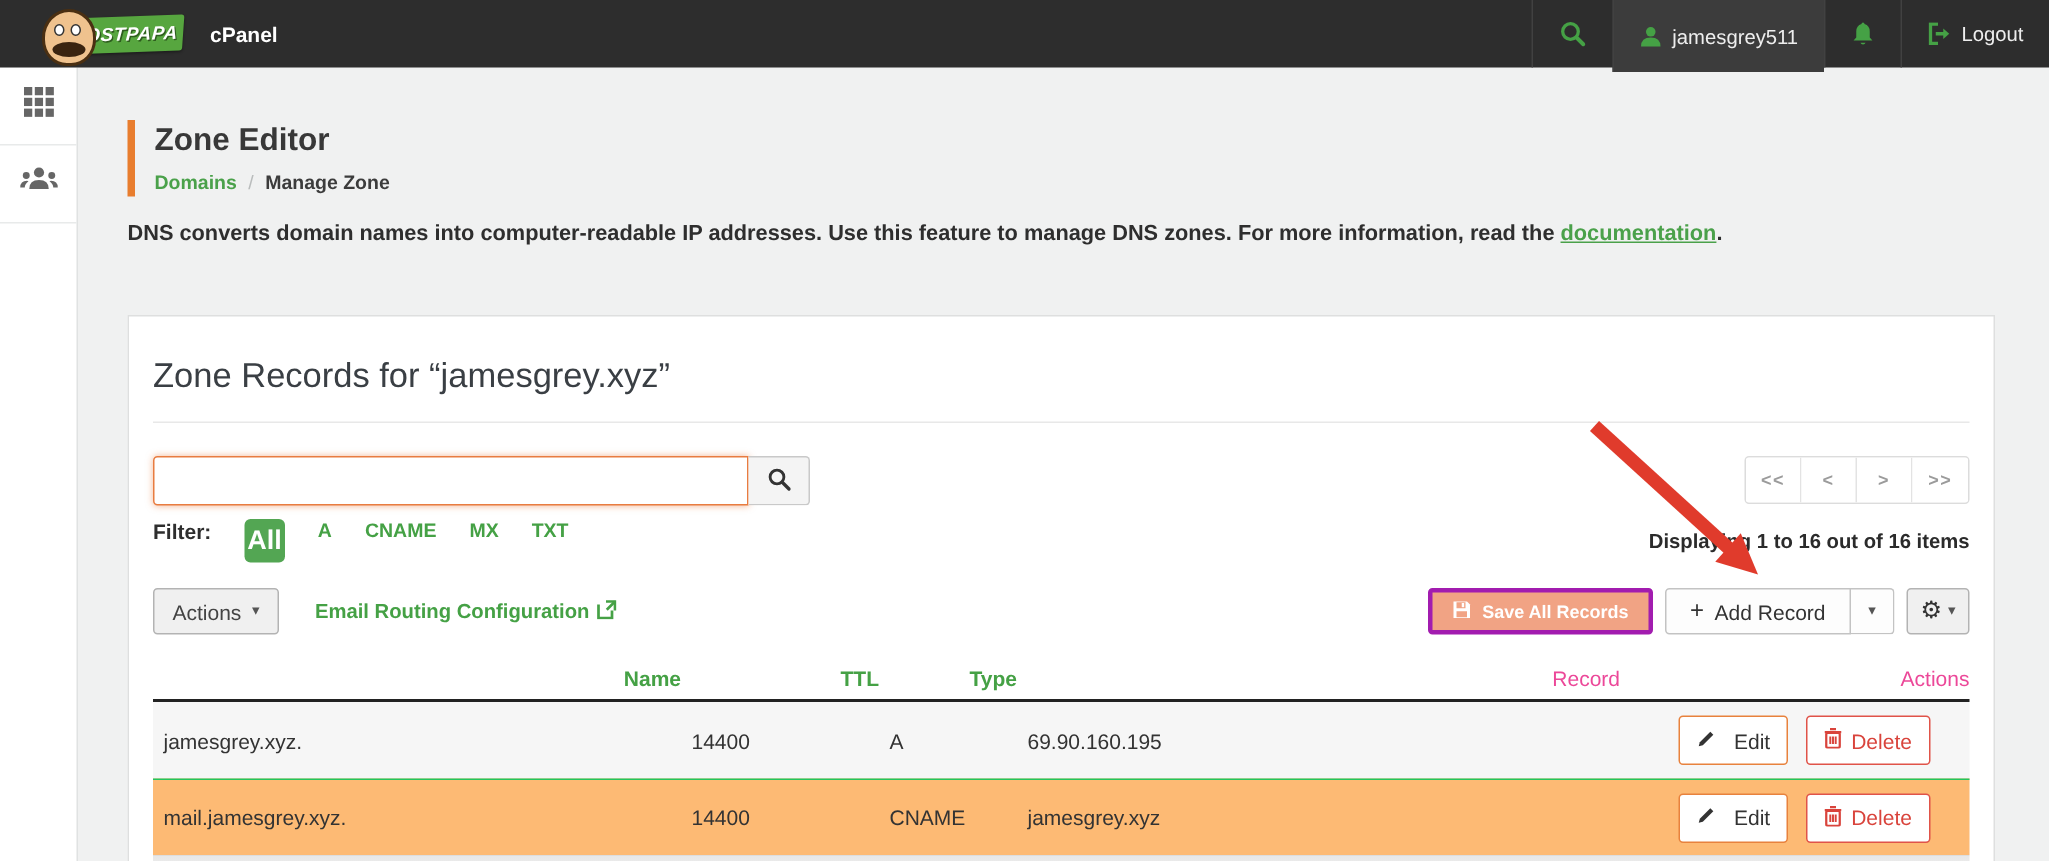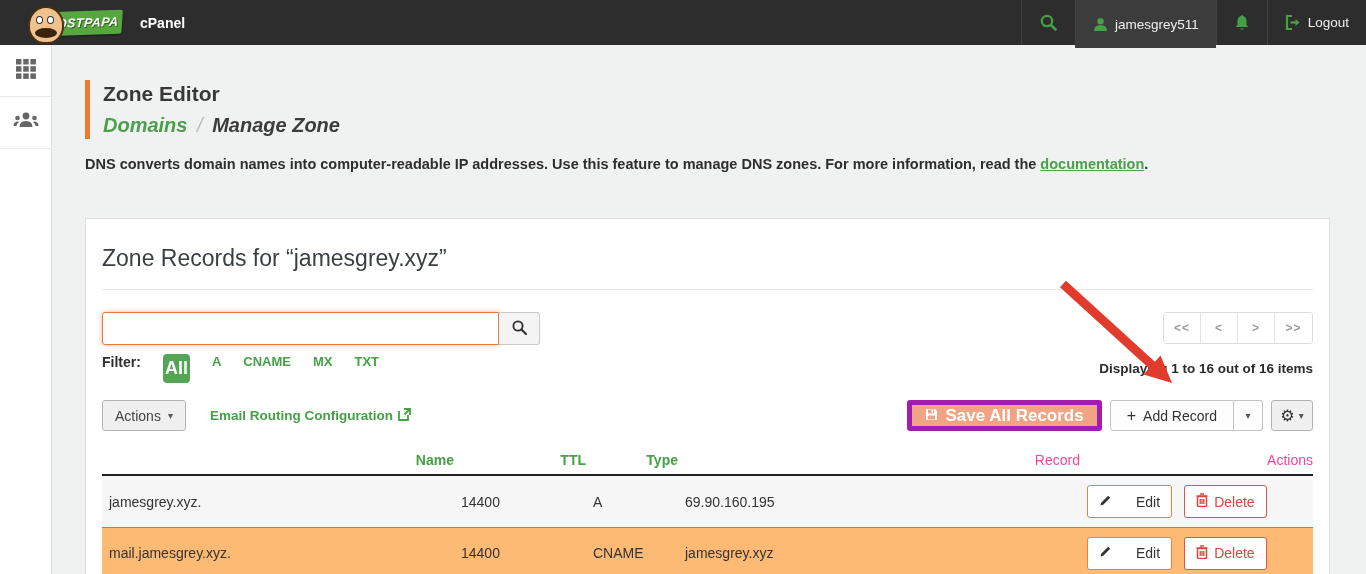--- a/index.html
+++ b/index.html
@@ -33,21 +33,21 @@
     border-right:1px solid #e0e2e2; z-index:10; }
   .side-item { height:52px; display:flex; align-items:center; justify-content:center;
     border-bottom:1px solid #e8eaea; cursor:pointer; }
 
   
   .main { margin-left:52px; padding-left:33px; padding-right:0; }
   .page-header { margin-top:35px; display:flex; }
   .orange-bar { width:5px; background:#E87D2E; margin-right:13px; }
   .ph-text { padding:2px 0; }
   .page-title { font-size:21px; font-weight:700; color:#383838; }
-  .breadcrumb { margin-top:8px; font-size:20px;font-style:italic; }
+  .breadcrumb { margin-top:8px; font-size:13px; }
   .crumb-parent { color:#4AA14A; font-weight:700; cursor:pointer; }
   .crumb-sep { color:#b9bcbc; font-weight:400; margin:0 4px; }
   .crumb-current { color:#3c3c3c; font-weight:700; }
   .description { margin-top:17px; font-size:14.5px; font-weight:600; color:#2e2e2e; }
   .doc-link { color:#4AA14A; text-decoration:underline; cursor:pointer; }
 
   
   .panel { margin-top:46px; width:1245px; height:420px; background:#fff;
     border:1px solid #dedfdf; padding:16px; }
   .panel-title { margin-top:10px; font-size:23px; font-weight:400; color:#3a3f44;
@@ -74,22 +74,22 @@
   .display-summary { font-size:13.5px; font-weight:600; color:#2b2b2b; }
 
   .toolbar-row { margin-top:17px; display:flex; justify-content:space-between; align-items:center; }
   .toolbar-left { display:flex; align-items:center; gap:24px; }
   .btn { display:inline-flex; align-items:center; justify-content:center; gap:7px; height:31px;
     border-radius:3px; font-size:14px; font-family:inherit; cursor:pointer; }
   .btn-default { background:#f0f0f0; border:1px solid #b3b3b3; color:#444; padding:0 12px; }
   .email-link { display:inline-flex; align-items:center; gap:5px; color:#45A145; font-weight:700;
     font-size:13.5px; cursor:pointer; }
   .toolbar-right { display:flex; align-items:center; gap:8px; }
-  .btn-save { background:#F1A384; border:5px solid #a21caf; color:#fff; font-weight:600;
-    font-size:17px; padding:0 13px; }
+  .btn-save { background:#F1A384; border:3px solid #a21caf; color:#fff; font-weight:600;
+    font-size:12px; padding:0 13px; }
   .add-group { display:flex; }
   .btn-add { background:#fdfdfd; border:1px solid #c3c3c3; color:#333; padding:0 16px;
     border-radius:3px 0 0 3px; }
   .btn-add-caret { background:#fdfdfd; border:1px solid #c3c3c3; border-left:none; color:#555;
     width:29px; border-radius:0 3px 3px 0; }
   .btn-gear { background:#f0f0f0; border:1px solid #b3b3b3; color:#333; width:42px; gap:4px; }
   .caret { font-size:10px; color:#555; }
   .gear-glyph { font-size:16px; line-height:1; }
   .plus-glyph { font-size:16px; font-weight:400; }
 
@@ -99,21 +99,21 @@
   .t-head { height:30px; border-bottom:2px solid #222; }
   .t-head .cell { font-size:14px; padding-left:7px;text-align:right; }
   .h-green { color:#45A145; font-weight:600; cursor:pointer; }
   .h-dark { color:#ec4899; font-weight:400; }
   .t-body-row { height:51px; font-size:14px; color:#333; }
   .t-body-row .cell { padding-left:7px; }
   .row-odd { background:#f6f6f6; }
   .row-even { background:#fdba74; border-top:1px solid #22c55e; }
   .row-actions { display:flex; gap:12px; }
   .btn-edit { background:#fff; border:1px solid #E8823D; color:#333; height:33px; padding:0 11px;
-    font-size:14px; gap:24px; }
+    font-size:14px; gap:12px;margin-left:32px; }
   .btn-delete { background:#fff; border:1px solid #E05349; color:#D9443C; height:33px; padding:0 11px;
     font-size:14px; gap:6px; }
   .row-next { height:12px; background:linear-gradient(#e7e7e7,#f2f2f2); border-top:1px solid #ddd; margin-top:0; }
 
   
   .arrow-overlay { position:absolute; left:0; top:0; width:1366px; height:574px;
     pointer-events:none; z-index:99; }
 </style>
 </head>
 <body>

